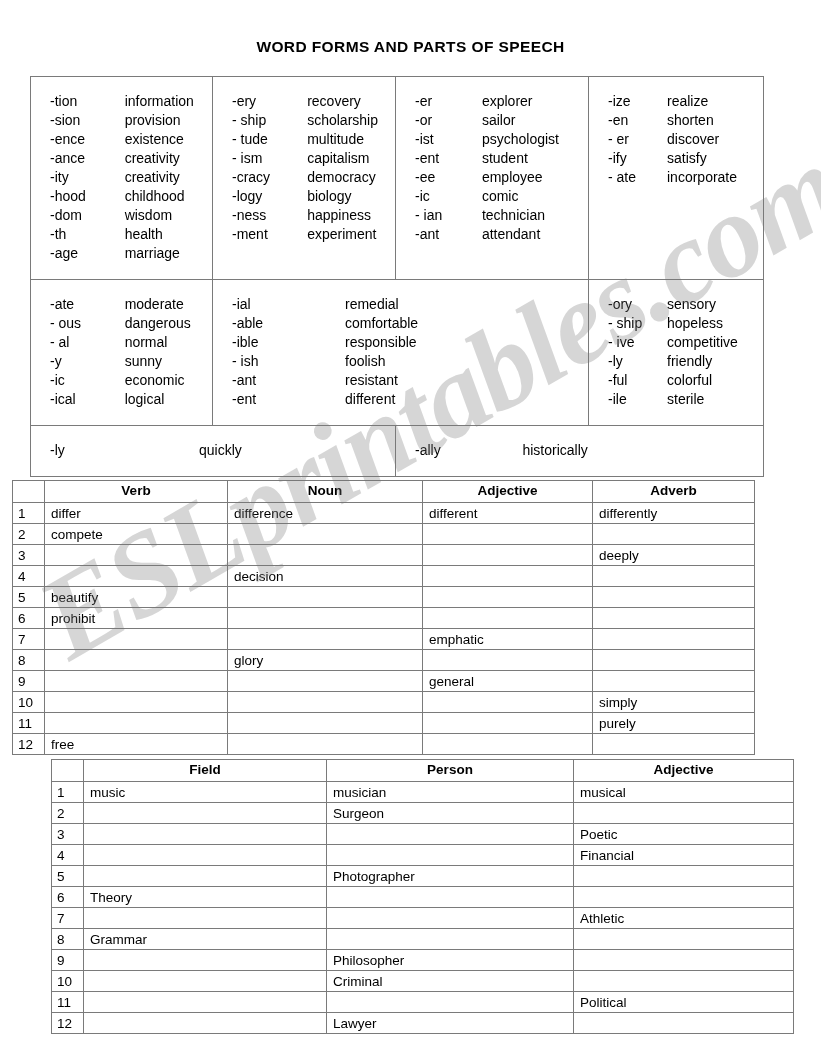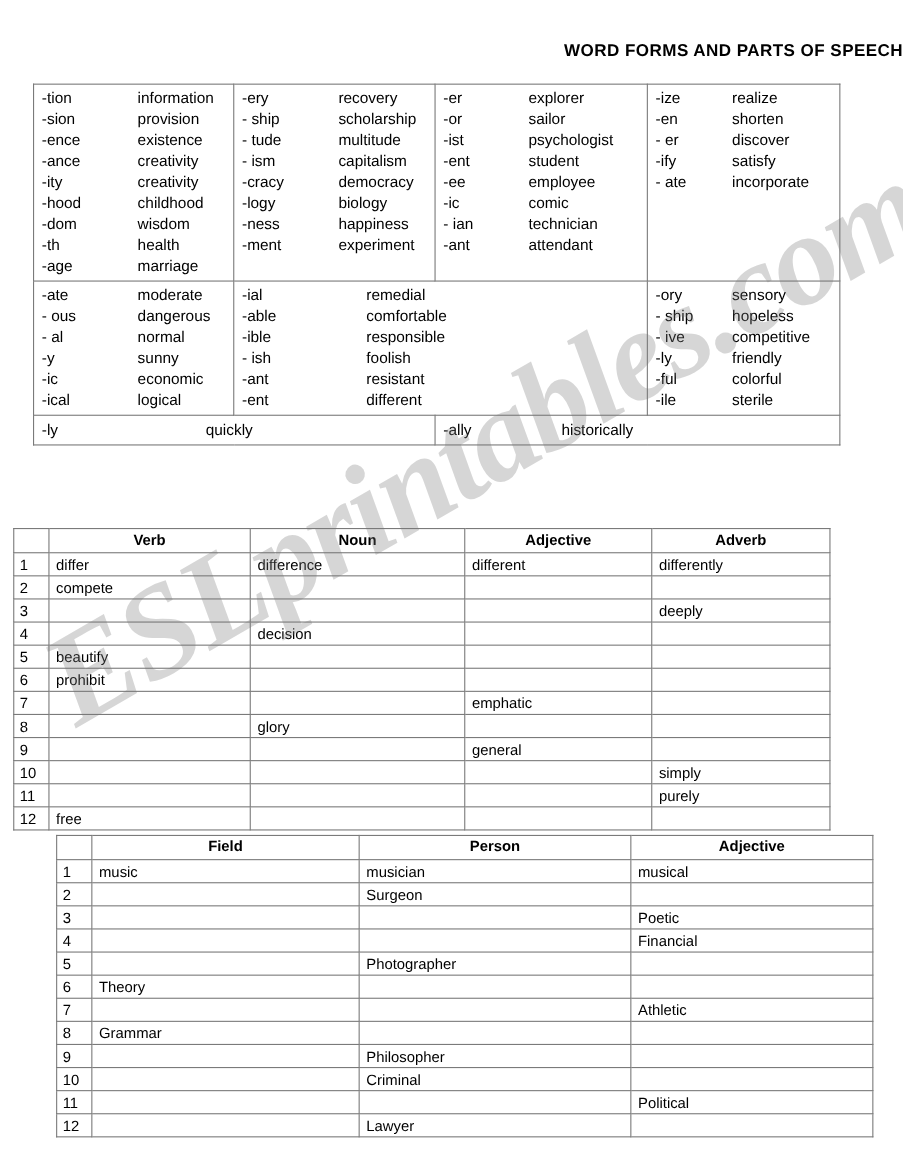--- a/index.html
+++ b/index.html
@@ -48,21 +48,21 @@
     width: 821px;
     height: 1062px;
     z-index: 1;
   }
 
   #title {
     position: absolute;
     left: 0;
     top: 38px;
     width: 821px;
-    text-align: right;
+    text-align: center;
     font-size: 15.5px;
     font-weight: bold;
     letter-spacing: 0.4px;
   }
 
   
   .wtable {
     position: absolute;
     border-collapse: collapse;
     table-layout: fixed;
@@ -88,21 +88,21 @@
   #tbl-endings {
     left: 30px;
     top: 76px;
     width: 733px;
   }
   .endcell {
     padding: 3px 0 4px 0 !important;
   }
   .endlist {
     list-style: none;
-    margin: 0;
+    margin: 12px;
     padding: 0;
   }
   .endlist li {
     display: flex;
     line-height: 19px;
     font-size: 14px;
     white-space: nowrap;
   }
   .endlist li .suf {
     width: 52%;

